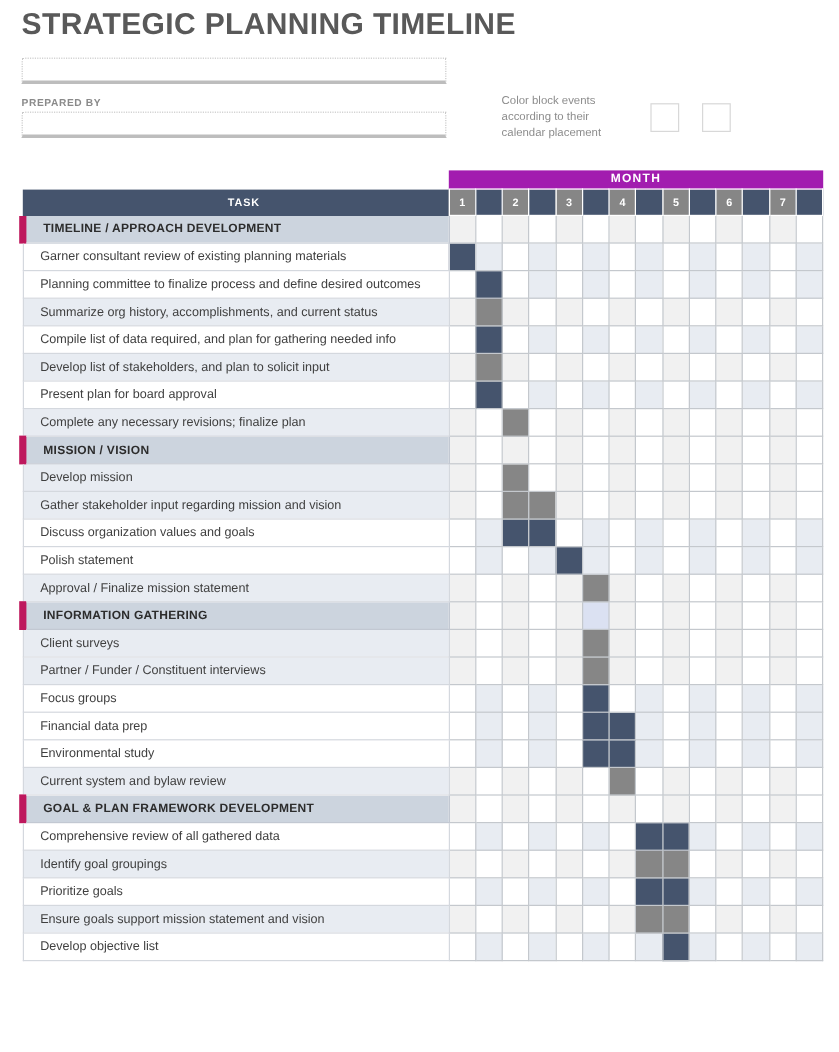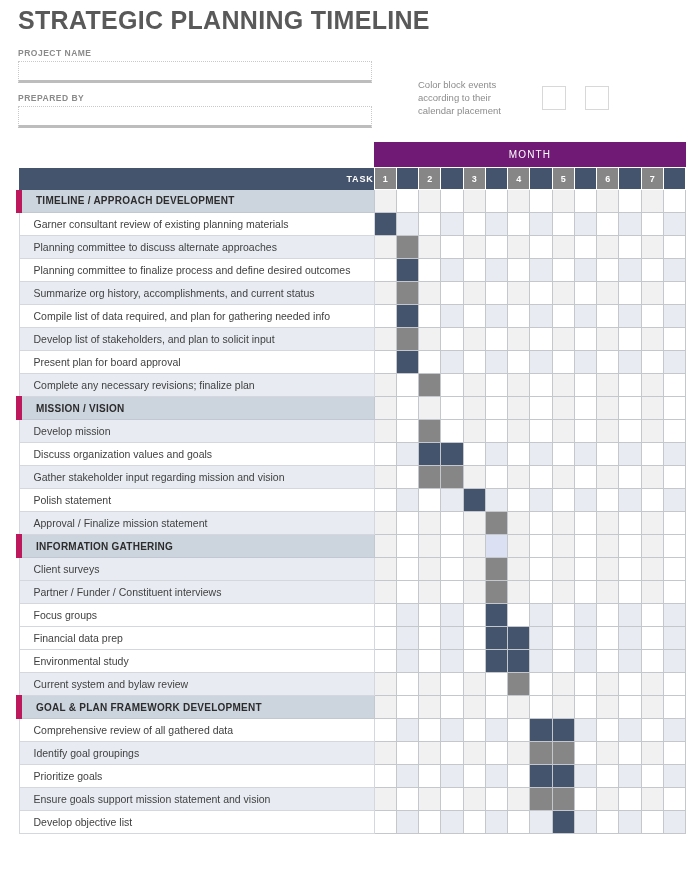--- a/index.html
+++ b/index.html
@@ -106,43 +106,43 @@
     padding: 0;
     margin: 0;
   }
 
   
   col.task-col { width: 355px; }
   col.mcol     { width: 22.28px; }
 
   
   .month-banner {
-    height: 25px;
-    background: #701a75;
+    height: 15px;
+    background: #a21caf;
     color: #ffffff;
     font-size: 10px;
-    font-weight: normal;
+    font-weight: bold;
     letter-spacing: 1.1px;
     text-align: center;
     vertical-align: middle;
   }
   .banner-spacer {
     background: #ffffff;
     border: none;
   }
 
   
   .task-head {
     height: 21px;
     background: #45546d;
     color: #ffffff;
     font-size: 9px;
     font-weight: bold;
     letter-spacing: 0.8px;
-    text-align: right;
+    text-align: center;
     padding-left: 14px !important;
     vertical-align: middle;
     border-right: 1px solid #ffffff;
   }
   .mhead {
     height: 21px;
     font-size: 9px;
     font-weight: bold;
     color: #ffffff;
     text-align: center;
@@ -201,21 +201,20 @@
   td.gcell.fill-navy  { background: #45546d !important; }
   td.gcell.fill-gray  { background: #868686 !important; }
   td.gcell.fill-pale  { background: #dbe1f2 !important; }
 </style>
 </head>
 <body>
 
 <div class="page-title">STRATEGIC PLANNING TIMELINE</div>
 
 <div class="form-block">
-  <div class="field-label">PROJECT NAME</div>
   <input class="field-input" type="text" placeholder="" style="">
   <div class="field-gap"></div>
   <div class="field-label">PREPARED BY</div>
   <input class="field-input" type="text" placeholder="" style="">
 </div>
 
 <div class="legend">
   <div class="legend-text">Color block events
 according to their
 calendar placement</div>
@@ -295,37 +294,20 @@
           <td class="gcell b"></td>
           <td class="gcell a"></td>
           <td class="gcell b"></td>
           <td class="gcell a"></td>
           <td class="gcell b"></td>
           <td class="gcell a"></td>
           <td class="gcell b"></td>
           <td class="gcell a"></td>
           <td class="gcell b"></td>
         </tr>
-        <tr class="row-task odd">
-          <td class="task-cell">Planning committee to discuss alternate approaches</td>
-          <td class="gcell a"></td>
-          <td class="gcell b fill-gray"></td>
-          <td class="gcell a"></td>
-          <td class="gcell b"></td>
-          <td class="gcell a"></td>
-          <td class="gcell b"></td>
-          <td class="gcell a"></td>
-          <td class="gcell b"></td>
-          <td class="gcell a"></td>
-          <td class="gcell b"></td>
-          <td class="gcell a"></td>
-          <td class="gcell b"></td>
-          <td class="gcell a"></td>
-          <td class="gcell b"></td>
-        </tr>
         <tr class="row-task even">
           <td class="task-cell">Planning committee to finalize process and define desired outcomes</td>
           <td class="gcell a"></td>
           <td class="gcell b fill-navy"></td>
           <td class="gcell a"></td>
           <td class="gcell b"></td>
           <td class="gcell a"></td>
           <td class="gcell b"></td>
           <td class="gcell a"></td>
           <td class="gcell b"></td>
@@ -448,55 +430,55 @@
           <td class="gcell b"></td>
           <td class="gcell a"></td>
           <td class="gcell b"></td>
           <td class="gcell a"></td>
           <td class="gcell b"></td>
           <td class="gcell a"></td>
           <td class="gcell b"></td>
           <td class="gcell a"></td>
           <td class="gcell b"></td>
         </tr>
-        <tr class="row-task even">
-          <td class="task-cell">Discuss organization values and goals</td>
-          <td class="gcell a"></td>
-          <td class="gcell b"></td>
-          <td class="gcell a fill-navy"></td>
-          <td class="gcell b fill-navy"></td>
-          <td class="gcell a"></td>
-          <td class="gcell b"></td>
-          <td class="gcell a"></td>
-          <td class="gcell b"></td>
-          <td class="gcell a"></td>
-          <td class="gcell b"></td>
-          <td class="gcell a"></td>
-          <td class="gcell b"></td>
-          <td class="gcell a"></td>
-          <td class="gcell b"></td>
-        </tr>
         <tr class="row-task odd">
           <td class="task-cell">Gather stakeholder input regarding mission and vision</td>
           <td class="gcell a"></td>
           <td class="gcell b"></td>
           <td class="gcell a fill-gray"></td>
           <td class="gcell b fill-gray"></td>
           <td class="gcell a"></td>
           <td class="gcell b"></td>
           <td class="gcell a"></td>
           <td class="gcell b"></td>
           <td class="gcell a"></td>
           <td class="gcell b"></td>
           <td class="gcell a"></td>
           <td class="gcell b"></td>
           <td class="gcell a"></td>
           <td class="gcell b"></td>
         </tr>
         <tr class="row-task even">
+          <td class="task-cell">Discuss organization values and goals</td>
+          <td class="gcell a"></td>
+          <td class="gcell b"></td>
+          <td class="gcell a fill-navy"></td>
+          <td class="gcell b fill-navy"></td>
+          <td class="gcell a"></td>
+          <td class="gcell b"></td>
+          <td class="gcell a"></td>
+          <td class="gcell b"></td>
+          <td class="gcell a"></td>
+          <td class="gcell b"></td>
+          <td class="gcell a"></td>
+          <td class="gcell b"></td>
+          <td class="gcell a"></td>
+          <td class="gcell b"></td>
+        </tr>
+        <tr class="row-task even">
           <td class="task-cell">Polish statement</td>
           <td class="gcell a"></td>
           <td class="gcell b"></td>
           <td class="gcell a"></td>
           <td class="gcell b"></td>
           <td class="gcell a fill-navy"></td>
           <td class="gcell b"></td>
           <td class="gcell a"></td>
           <td class="gcell b"></td>
           <td class="gcell a"></td>

